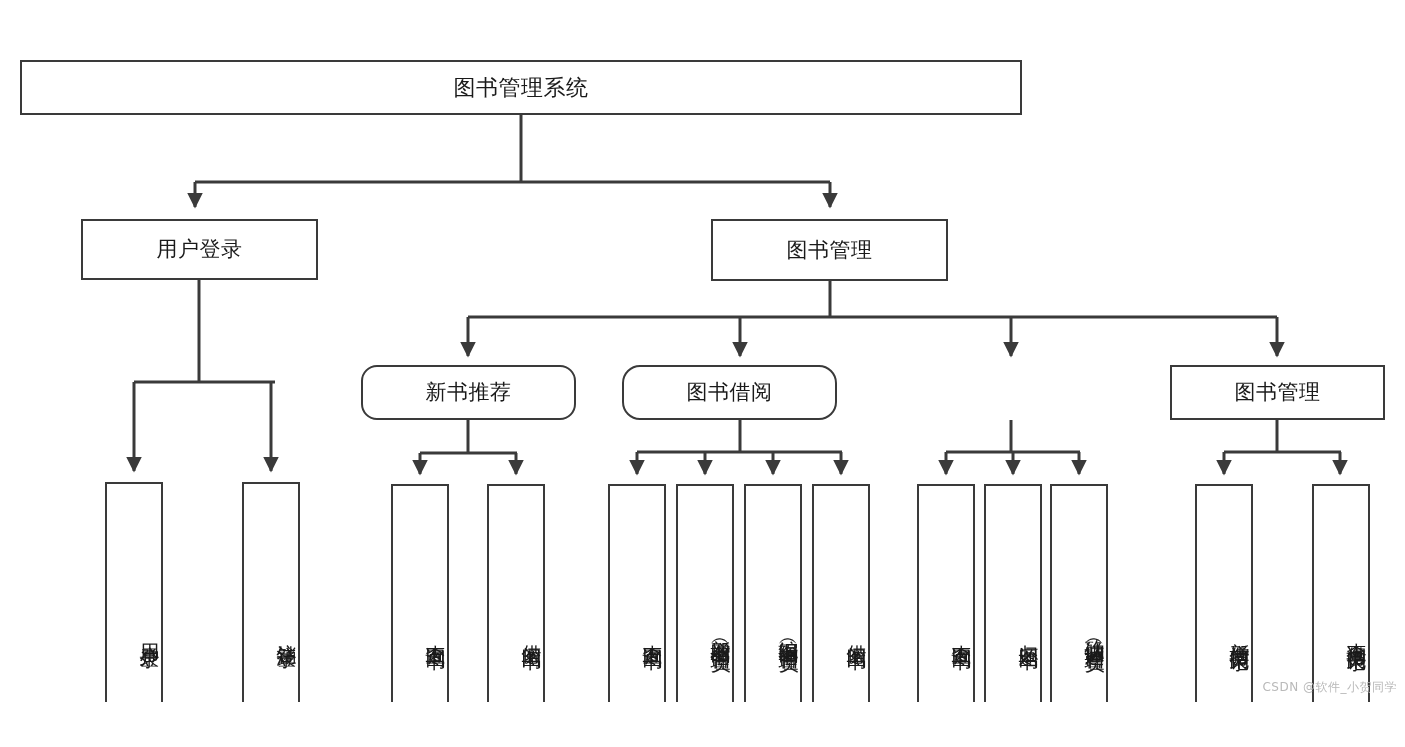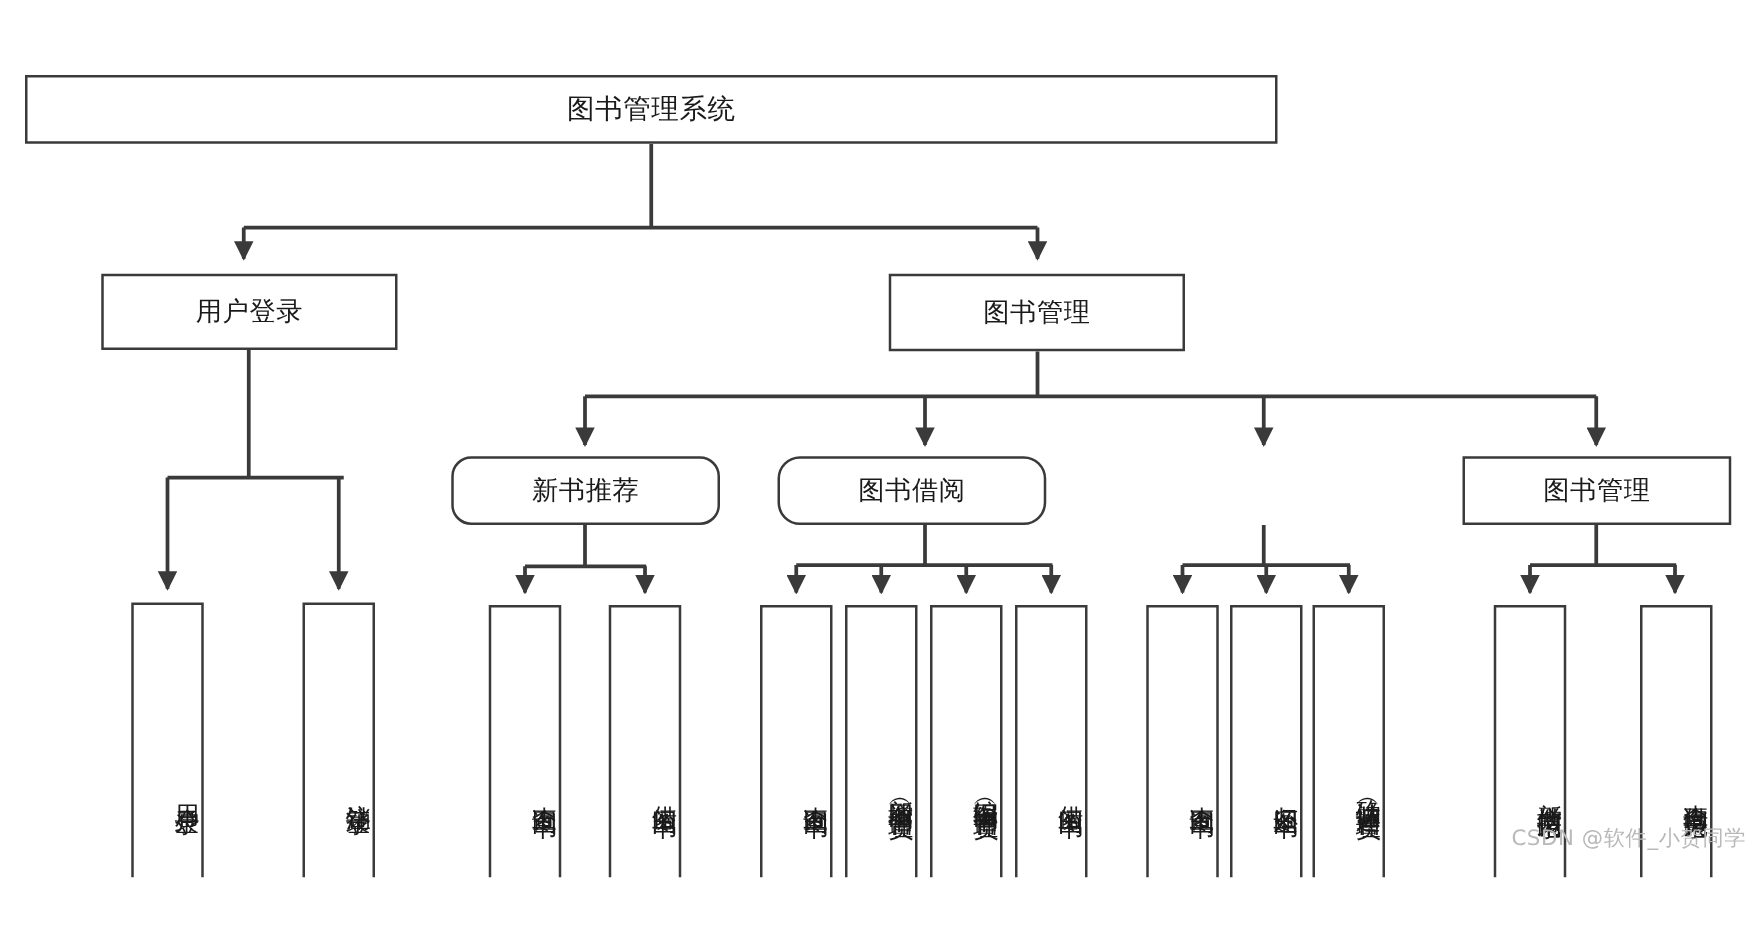--- a/index.html
+++ b/index.html
@@ -56,22 +56,22 @@
     justify-content: center;
   }
   .node.v .vtext {
     writing-mode: vertical-rl;
     text-orientation: upright;
     display: block;
   }
   .watermark {
     position: absolute;
     right: 8px;
-    bottom: 20px;
-    font-size: 17px;
+    bottom: 6px;
+    font-size: 12px;
     color: #b9b9b9;
     white-space: nowrap;
     letter-spacing: 0.5px;
   }
 </style>
 </head>
 <body>
 
 <div id="canvas">
 

